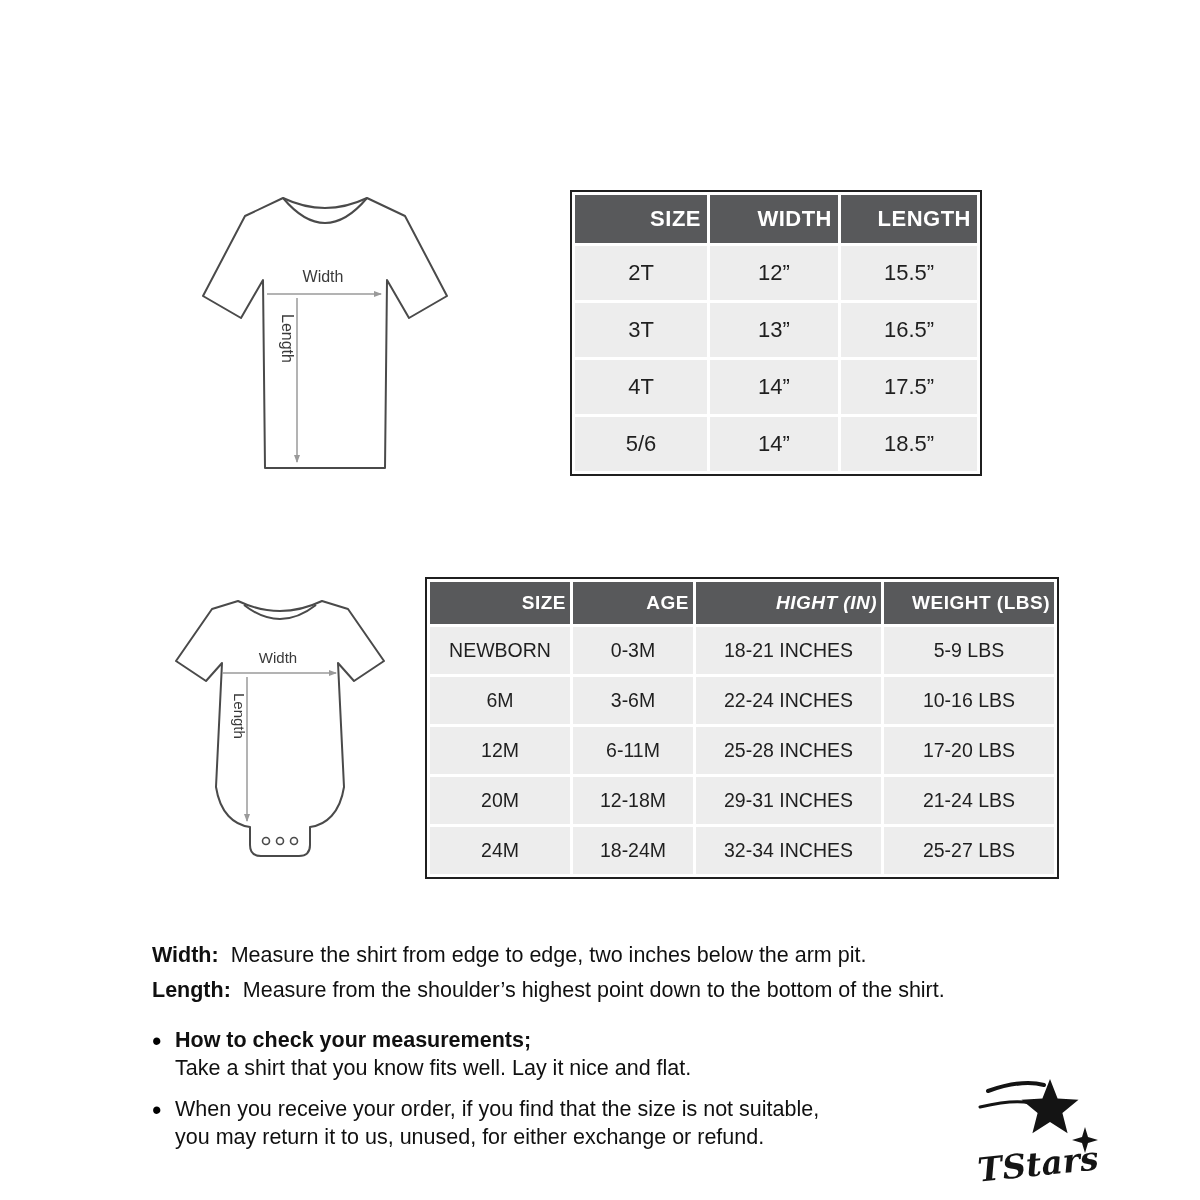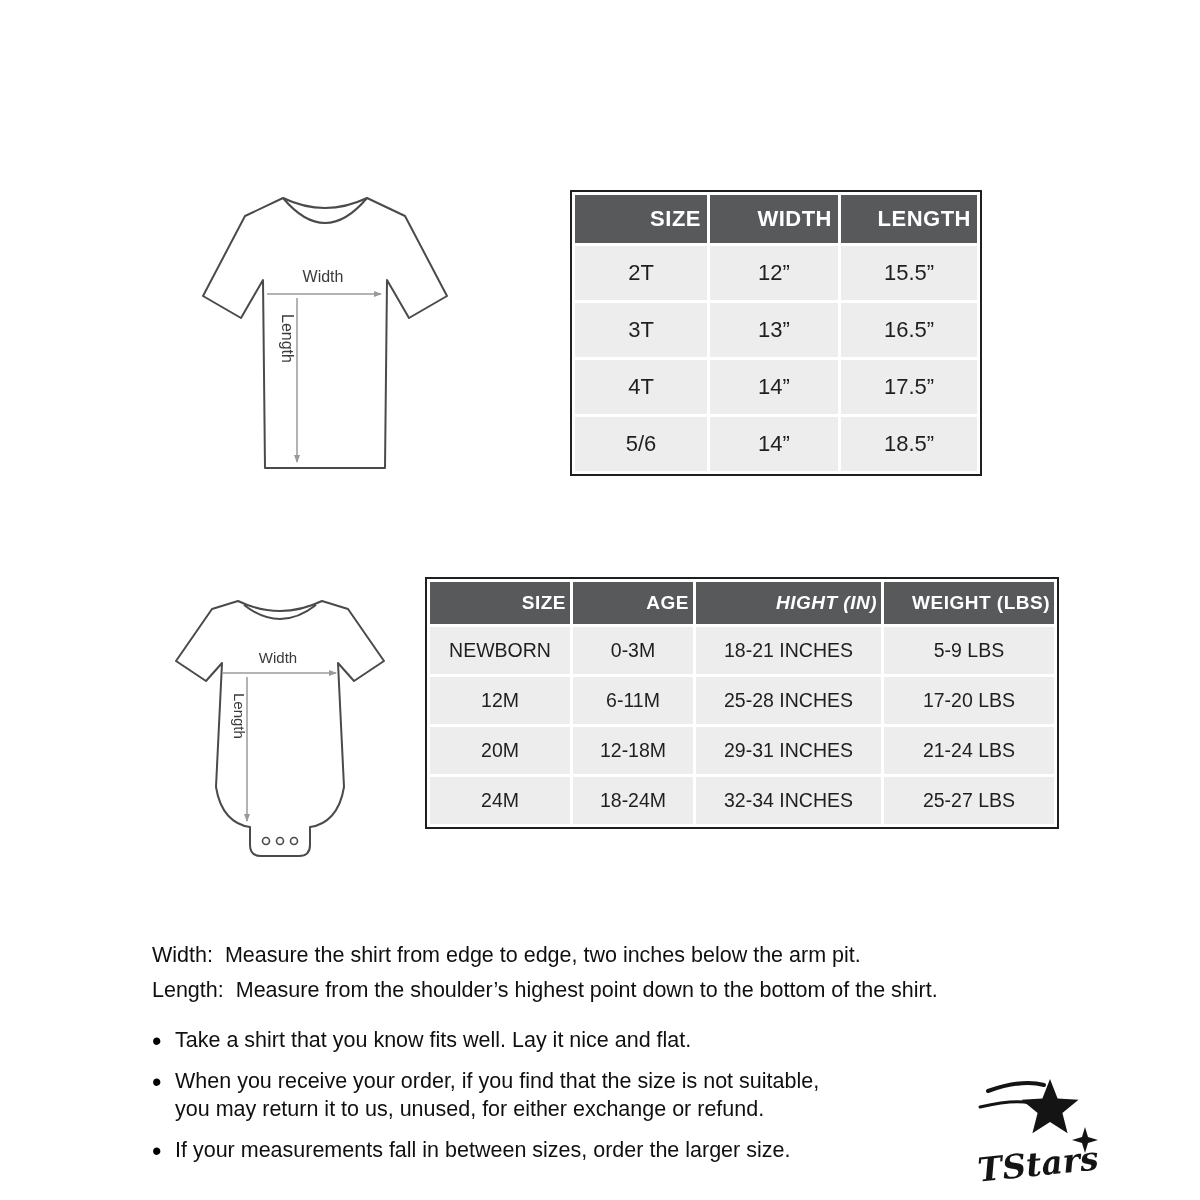--- a/index.html
+++ b/index.html
@@ -36,21 +36,21 @@
 
   table.t2 { left:425px; top:577px; }
   table.t2 th { font-size:19px; padding:10px 4px; }
   table.t2 td { font-size:19.5px; padding:12px 4px; }
   table.t2 th:nth-child(1){ width:140px; } table.t2 th:nth-child(2){ width:120px; }
   table.t2 th:nth-child(3){ width:185px;font-style:italic; } table.t2 th:nth-child(4){ width:170px; }
 
   
   .notes { position:absolute; left:152px; top:942px; width:920px; color:#101010; font-size:21.5px; }
   .measure-line { margin-bottom:7px; line-height:1.3; }
-  .term { font-weight:normal; margin-right:6px; }
+  .term { font-weight:bold; margin-right:6px; }
   ul.bullets { list-style:none; margin-top:22px; }
   ul.bullets li { position:relative; padding-left:23px; margin-bottom:13px; line-height:1.3; }
   ul.bullets li::before { content:"•"; position:absolute; left:0; top:-3px; font-size:27px; color:#000; }
   .bullet-title { display:block; font-weight:bold; }
   .bullet-title:empty { display:none; }
   .bullet-line { display:block; }
 
   
   .logo-svg { position:absolute; left:930px; top:1068px; width:190px; height:122px; }
   .logo-star { fill:#141414; }
@@ -135,20 +135,26 @@
       </tr>
     </thead>
     <tbody>
       <tr>
         <td>NEWBORN</td>
         <td>0-3M</td>
         <td>18-21 INCHES</td>
         <td>5-9 LBS</td>
       </tr>
       <tr>
+        <td>6M</td>
+        <td>3-6M</td>
+        <td>22-24 INCHES</td>
+        <td>10-16 LBS</td>
+      </tr>
+      <tr>
         <td>12M</td>
         <td>6-11M</td>
         <td>25-28 INCHES</td>
         <td>17-20 LBS</td>
       </tr>
       <tr>
         <td>20M</td>
         <td>12-18M</td>
         <td>29-31 INCHES</td>
         <td>21-24 LBS</td>
@@ -166,30 +172,27 @@
     <p class="measure-line">
       <span class="term">Width:</span>
       <span>Measure the shirt from edge to edge, two inches below the arm pit.</span>
     </p>
     <p class="measure-line">
       <span class="term">Length:</span>
       <span>Measure from the shoulder’s highest point down to the bottom of the shirt.</span>
     </p>
     <ul class="bullets">
       <li>
+        <span class="bullet-title">How to check your measurements;</span>
         <span class="bullet-line">Take a shirt that you know fits well. Lay it nice and flat.</span>
       </li>
       <li>
 
         <span class="bullet-line">When you receive your order, if you find that the size is not suitable,</span>
         <span class="bullet-line">you may return it to us, unused, for either exchange or refund.</span>
-      </li>
-      <li>
-
-        <span class="bullet-line">If your measurements fall in between sizes, order the larger size.</span>
       </li>
     </ul>
   </div>
 
   <svg class="logo-svg" viewBox="0 0 190 120">
     <polygon class="logo-star" points="120,10 127.6,29.5 148.5,30.7 132.4,44 137.6,64.3 120,53 102.4,64.3 107.6,44 91.5,30.7 112.4,29.5"></polygon>
     <path d="M58,22 Q92,10 114,16" fill="none" stroke="#141414" stroke-width="4" stroke-linecap="round"></path>
     <path d="M50,38 Q84,30 100,34" fill="none" stroke="#141414" stroke-width="3" stroke-linecap="round"></path>
     <polygon class="logo-star" points="155,58 158,68 168,71 158,74 155,84 152,74 142,71 152,68"></polygon>
     <text class="logo-text" x="48" y="108" transform="rotate(-6 95 100)">TStars</text>

